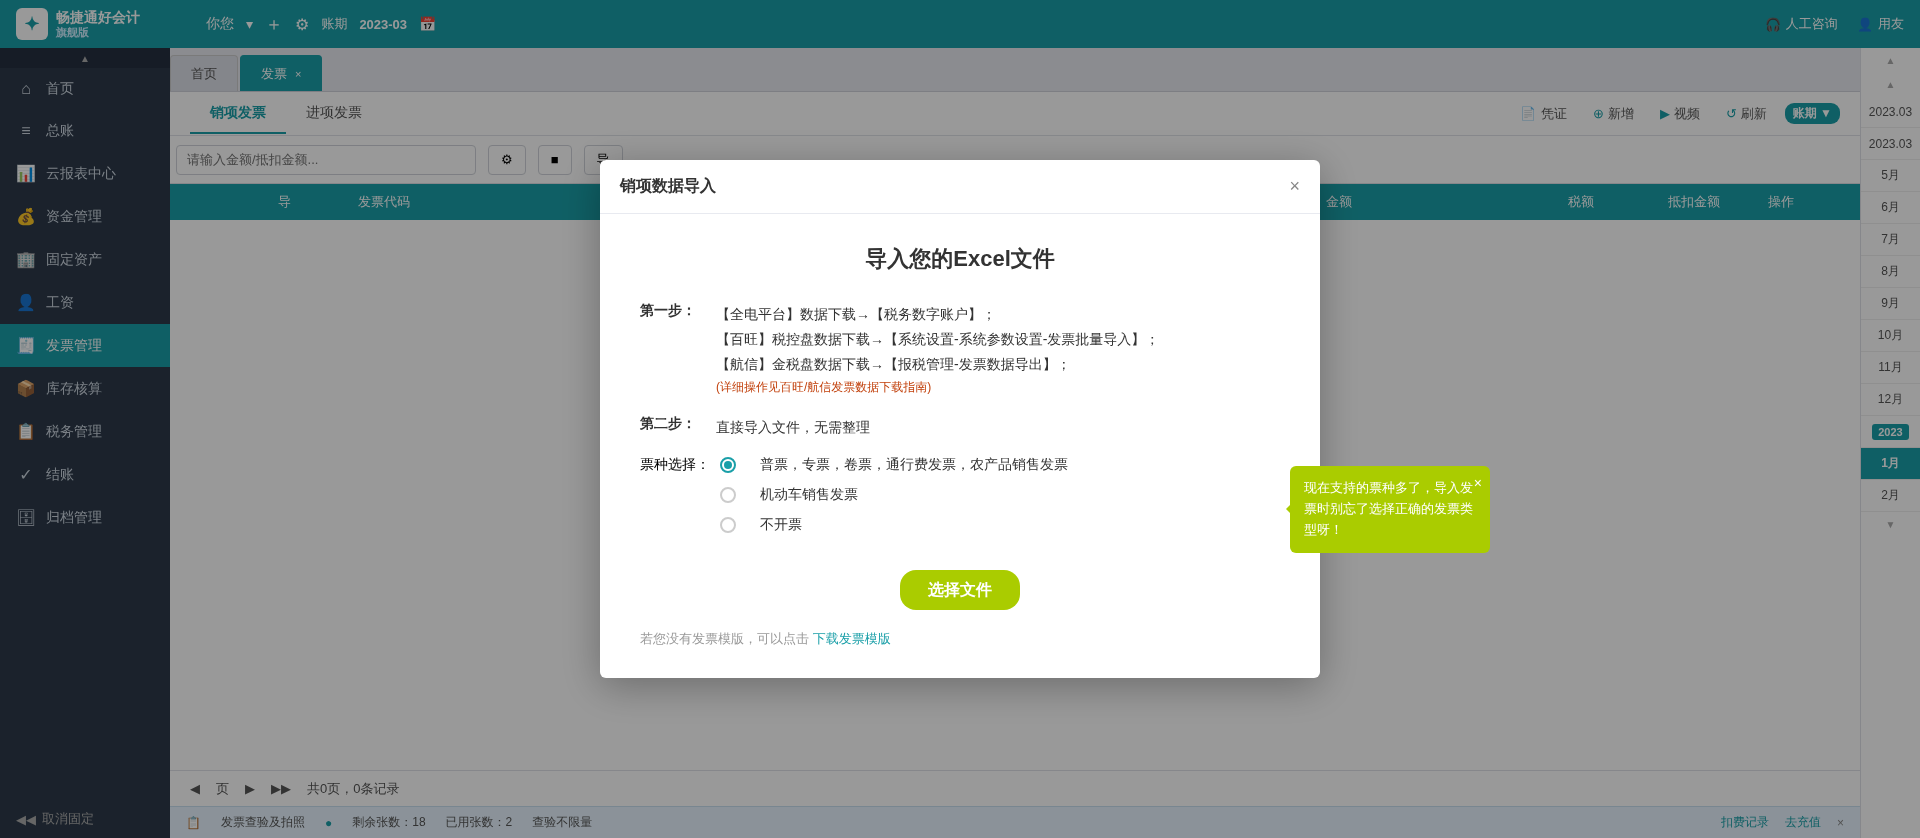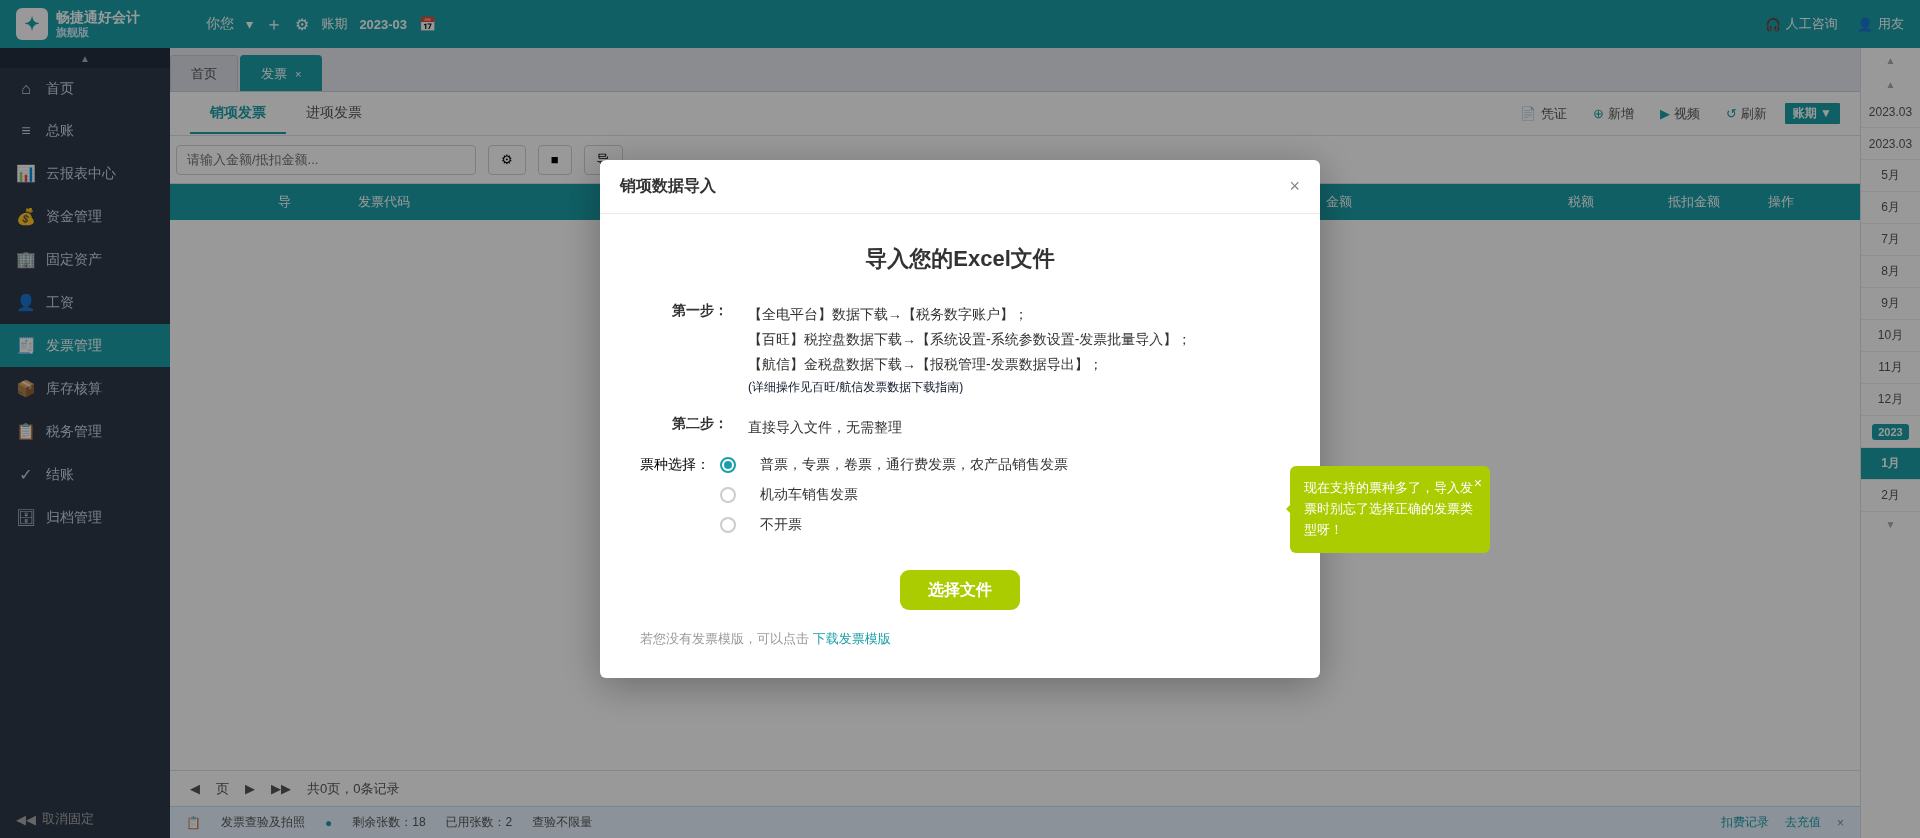--- a/index.html
+++ b/index.html
@@ -303,31 +303,30 @@
       text-align: center;
       font-size: 22px;
       font-weight: bold;
       color: #333;
       margin-bottom: 28px;
     }
     .step-row {
       display: flex;
       gap: 16px;
       margin-bottom: 16px;
-      margin-left: 32px;
     }
     .step-label {
       font-size: 14px;
       font-weight: bold;
       color: #333;
       white-space: nowrap;
       min-width: 60px;
     }
     .step-content { font-size: 14px; color: #333; line-height: 1.8; }
-    .step-content .link { color: #0f172a; cursor: pointer; text-decoration: none; }
+    .step-content .link { color: #c2410c; cursor: pointer; text-decoration: none; }
     .step-content .hint { color: #999; font-size: 12px; }
     .radio-group { margin: 16px 0 24px 0; }
     .radio-item {
       display: flex;
       align-items: center;
       gap: 24px;
       margin-bottom: 12px;
       font-size: 14px;
       color: #333;
       cursor: pointer;
@@ -346,21 +345,21 @@
       background: #1a9fa8;
     }
     .select-file-btn {
       display: block;
       margin: 0 auto 20px auto;
       width: 120px;
       height: 40px;
       background: #aacc00;
       color: white;
       border: none;
-      border-radius: 9px;
+      border-radius: 16px;
       font-size: 16px;
       cursor: pointer;
       font-weight: bold;
     }
     .modal-footer-note {
       font-size: 13px;
       color: #999;
     }
     .modal-footer-note .link { color: #1a9fa8; cursor: pointer; }
 
@@ -391,21 +390,21 @@
       position: absolute;
       right: 8px; top: 6px;
       cursor: pointer; font-size: 14px; color: white;
     }
 
     
     .period-badge {
       background: #1a9fa8;
       color: white;
       padding: 2px 8px;
-      border-radius: 1px;
+      border-radius: 9px;
       font-size: 12px;
       font-weight: bold;
       cursor: pointer;
     }
     .year-badge {
       background: #1a9fa8;
       color: white;
       padding: 2px 6px;
       border-radius: 3px;
       font-size: 11px;

